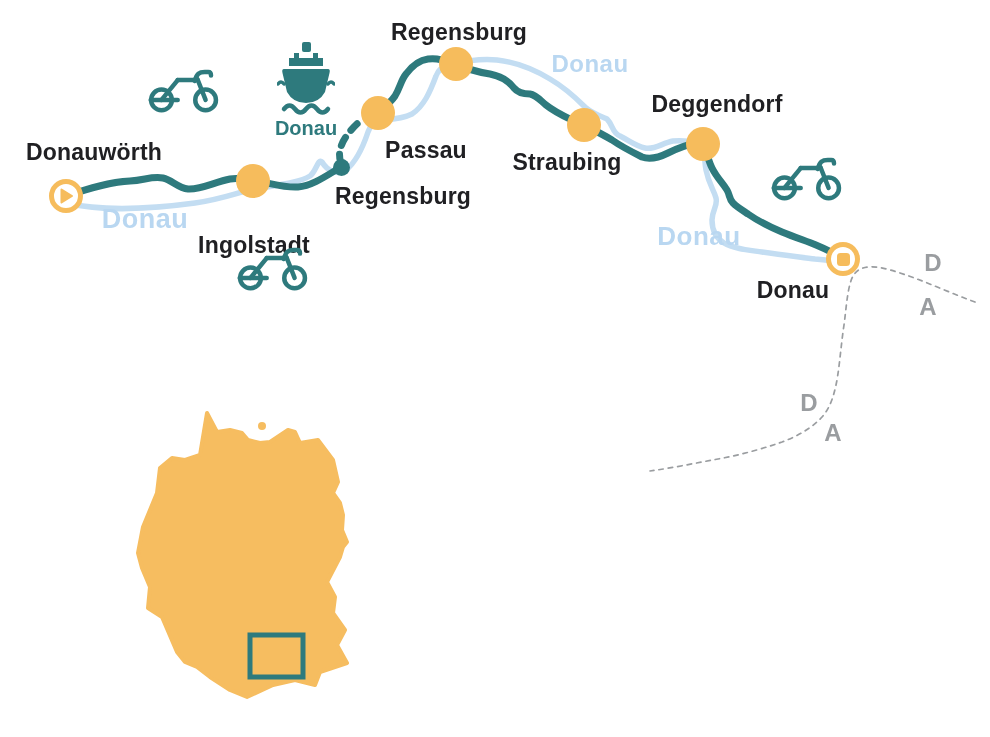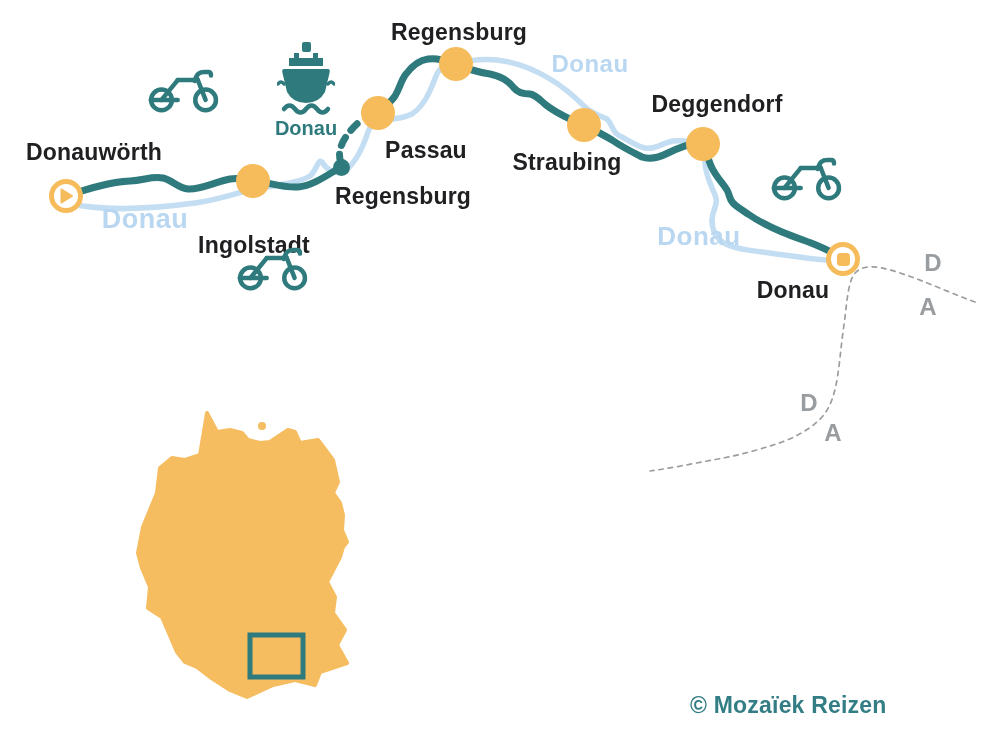--- a/index.html
+++ b/index.html
@@ -166,15 +166,14 @@
       <path d="M55 14 L64 37"></path>
         <path d="M52 16 C54 8 57 6 63 6 L67 6 Q70 6 70 10"></path>
     </g>
   </svg>
 
   <div class="border-letter" style="left:933px;top:263px;">D</div>
   <div class="border-letter" style="left:928px;top:307px;">A</div>
   <div class="border-letter" style="left:809px;top:403px;">D</div>
   <div class="border-letter" style="left:833px;top:433px;">A</div>
 
-  <div class="copyright">© Mozaïek Reizen</div>
 
 </div>
 
 </body></html>

